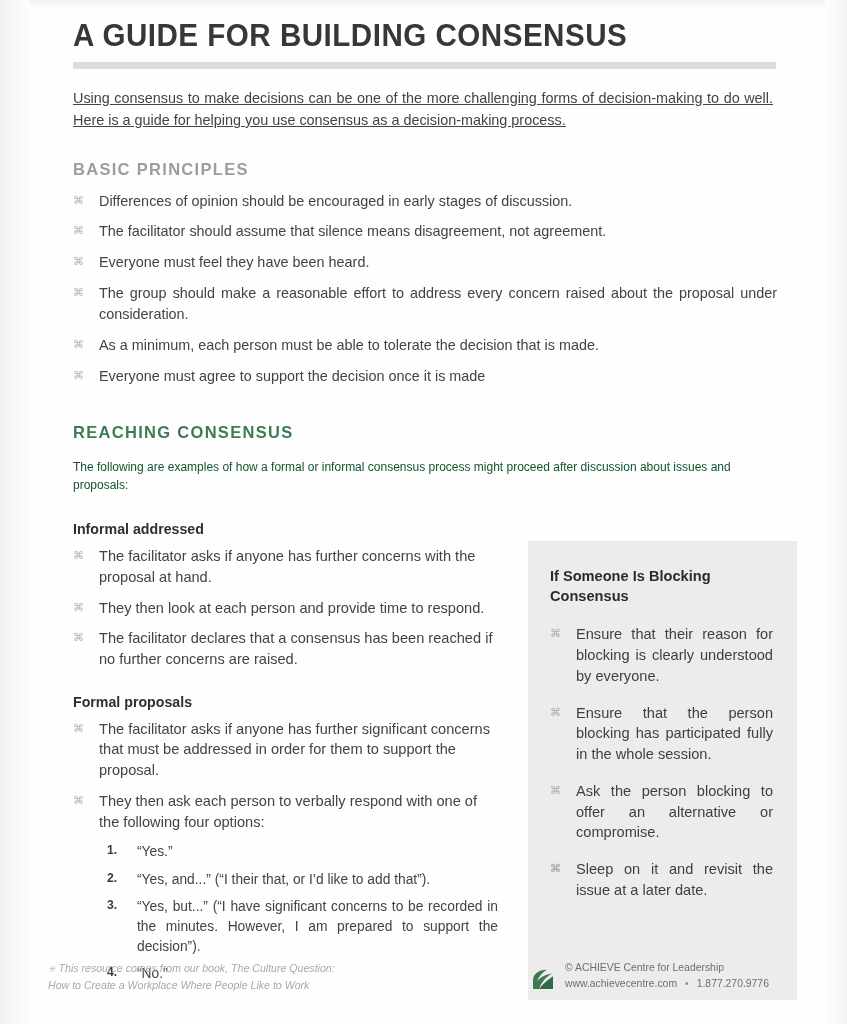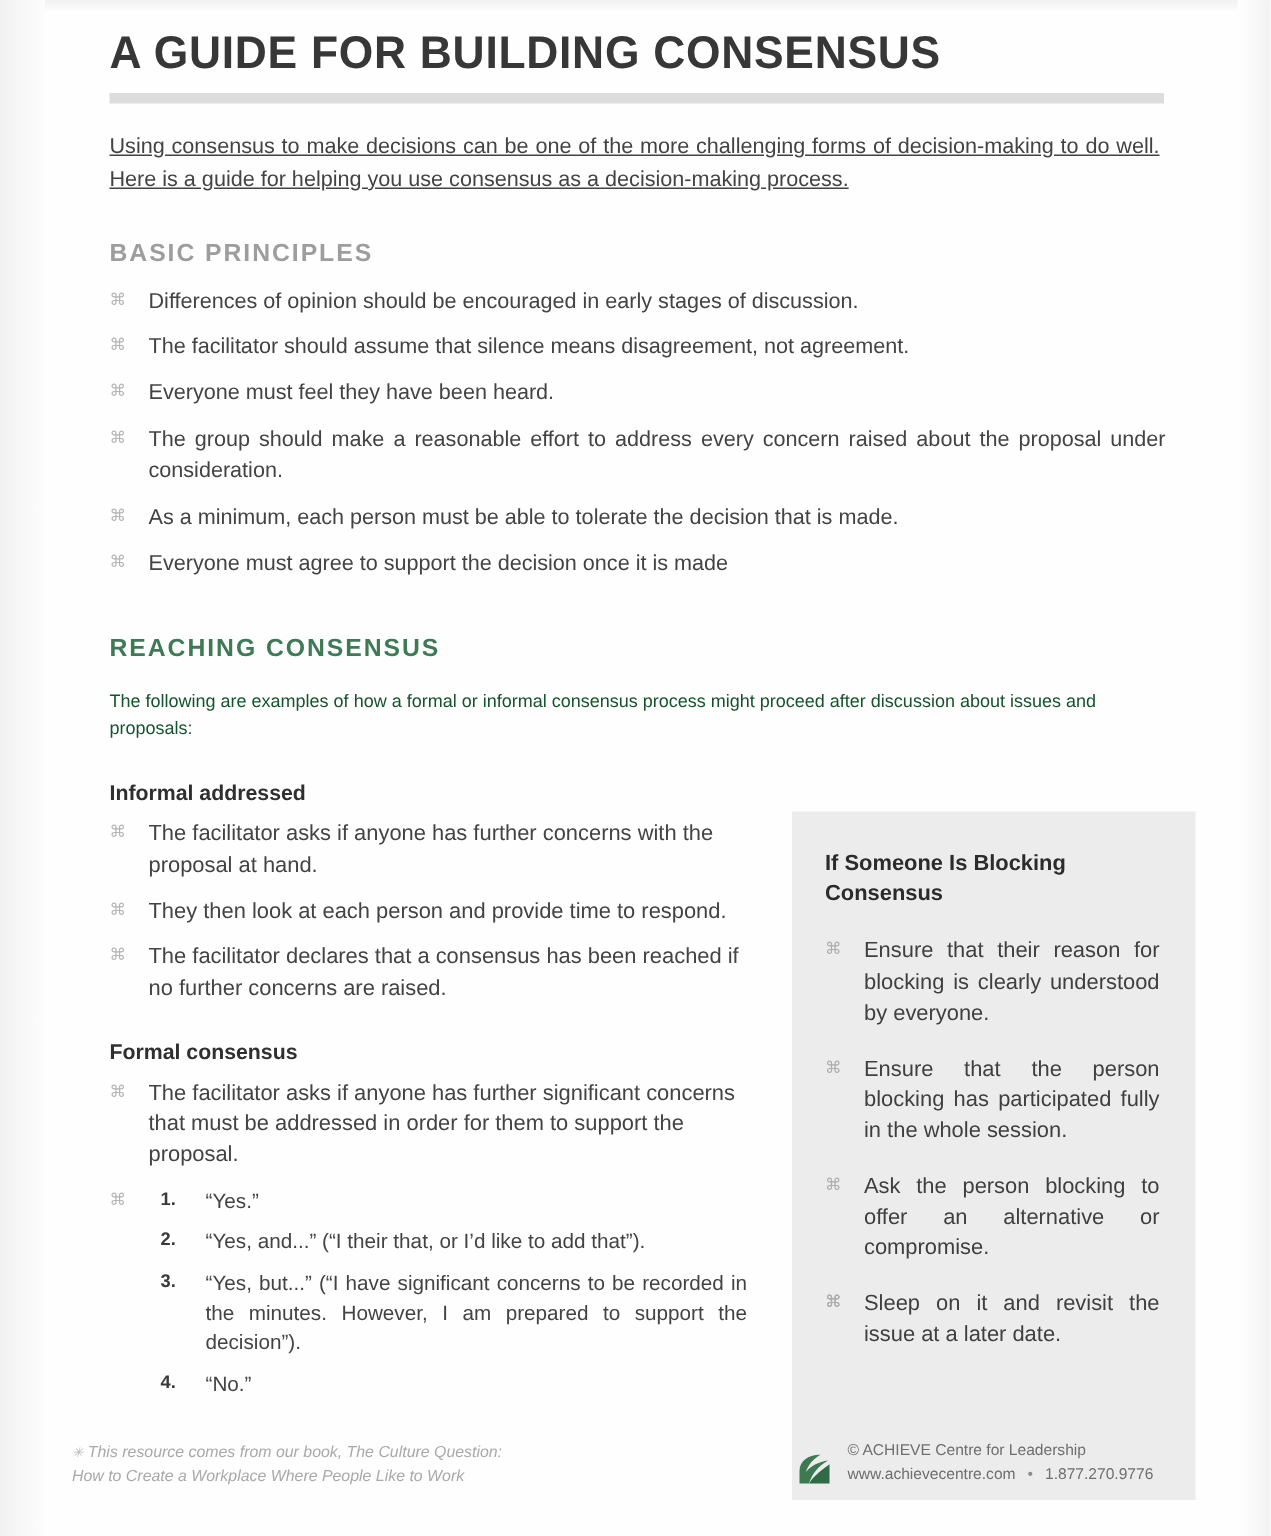--- a/index.html
+++ b/index.html
@@ -291,24 +291,24 @@
 
       <div class="col-left">
 
         <h3 class="sub">Informal addressed</h3>
         <ul class="bl">
           <li><span class="bullet">⌘</span><span>The facilitator asks if anyone has further concerns with the proposal at hand.</span></li>
           <li><span class="bullet">⌘</span><span>They then look at each person and provide time to respond.</span></li>
           <li><span class="bullet">⌘</span><span>The facilitator declares that a consensus has been reached if no further concerns are raised.</span></li>
         </ul>
 
-        <h3 class="sub second">Formal consensus</h3>
+        <h3 class="sub second">Formal proposals</h3>
         <ul class="bl">
           <li><span class="bullet">⌘</span><span>The facilitator asks if anyone has further significant concerns that must be addressed in order for them to support the proposal.</span></li>
-          <li><span class="bullet">⌘</span></li>
+          <li><span class="bullet">⌘</span><span>They then ask each person to verbally respond with one of the following four options:</span></li>
         </ul>
 
         <ol class="options">
           <li><span class="num">1.</span><span>“Yes.”</span></li>
           <li><span class="num">2.</span><span>“Yes, and...” (“I their that, or I’d like to add that”).</span></li>
           <li><span class="num">3.</span><span>“Yes, but...” (“I have significant concerns to be recorded in the minutes. However, I am prepared to support the decision”).</span></li>
           <li><span class="num">4.</span><span>“No.”</span></li>
         </ol>
 
       </div>

